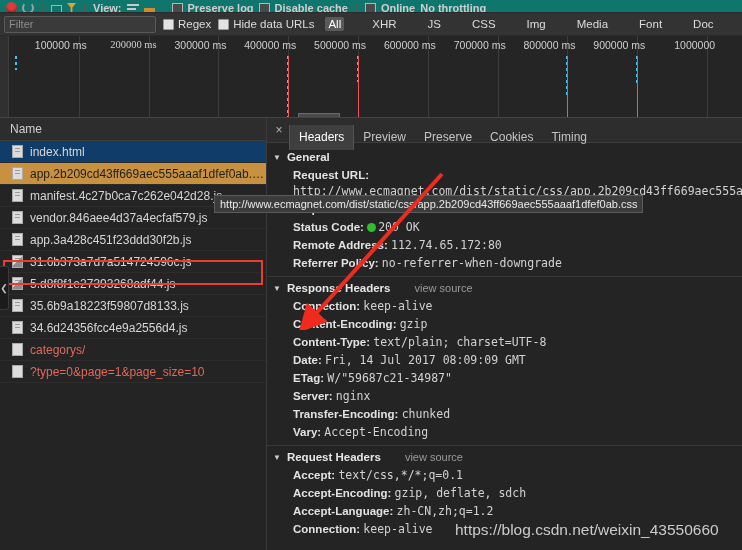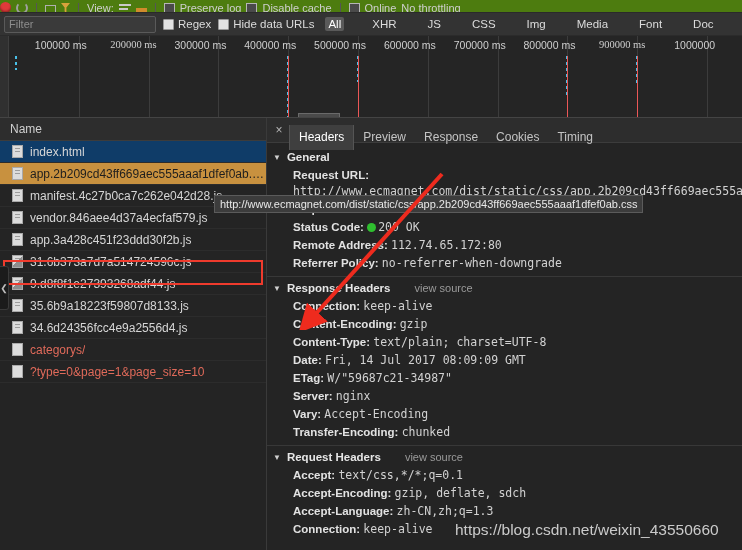--- a/index.html
+++ b/index.html
@@ -14,25 +14,26 @@
     position: relative;
     width: 742px; height: 550px;
     background: #242424;
     color: #d8d8d8;
     font-size: 11px;
   }
 
   
   .toolbar-top {
     position: absolute; left: 0; top: 0; width: 742px; height: 13px;
-    background: #4d7c0f;
+    background: #0f766e;
     border-bottom: 1px solid #2a2a2a;
     display: flex; align-items: flex-end;
     overflow: hidden;
-    padding-left: 0;
+    padding-left: 6px;
+    font-weight: bold;
   }
   .tb-clip { height: 13px; display: flex; align-items: center; gap: 5px; }
   .rec-dot {
     width: 11px; height: 11px; border-radius: 50%;
     background: #e03a3a; box-shadow: inset 0 -2px 2px rgba(0,0,0,.35);
     margin-top: 4px;
   }
   .clear-icon {
     width: 12px; height: 12px; margin-top: 4px;
     border: 2px solid #a0a0a0; border-radius: 50%;
@@ -334,21 +335,21 @@
       </div>
     <div class="ov-ticklabels" id="ov-ticks">
         <div class="tick-label" style="left: 78.8095px;">100000 ms</div>
         <div class="tick-label" style="left: 148.619px; font-family: Liberation Serif, serif;">200000 ms</div>
         <div class="tick-label" style="left: 218.429px;">300000 ms</div>
         <div class="tick-label" style="left: 288.238px;">400000 ms</div>
         <div class="tick-label" style="left: 358.048px;">500000 ms</div>
         <div class="tick-label" style="left: 427.857px;">600000 ms</div>
         <div class="tick-label" style="left: 497.667px;">700000 ms</div>
         <div class="tick-label" style="left: 567.476px;">800000 ms</div>
-        <div class="tick-label" style="left: 637.286px; font-family: Liberation Serif, serif;">900000 ms</div>
+        <div class="tick-label" style="left: 637.286px;">900000 ms</div>
         <div class="tick-label" style="left: 707.095px;">1000000</div>
       </div>
     <div id="ov-events">
         <div class="evt-blue" style="left: 14.981px; height: 14px;"></div>
         <div class="evt-blue" style="left: 287.238px; height: 62px;"></div>
         <div class="evt-blue" style="left: 357.048px; height: 26px;"></div>
         <div class="evt-blue" style="left: 566.476px; height: 40px;"></div>
         <div class="evt-blue" style="left: 636.286px; height: 30px;"></div>
         <div class="evt-red" style="left: 288.238px;"></div>
         <div class="evt-red" style="left: 358.048px;"></div>
@@ -385,21 +386,21 @@
           <div class="req-row">
             <span class="doc-icon"></span>
             <span class="fname">app.3a428c451f23ddd30f2b.js</span>
           </div>
           <div class="req-row">
             <span class="doc-icon shaded"></span>
             <span class="fname">31.6b373a7d7a514724596c.js</span>
           </div>
           <div class="req-row">
             <span class="doc-icon shaded"></span>
-            <span class="fname">9.d8f8f1e27393268adf44.js</span>
+            <span class="fname">5.d8f8f1e27393268adf44.js</span>
           </div>
           <div class="req-row">
             <span class="doc-icon"></span>
             <span class="fname">35.6b9a18223f59807d8133.js</span>
           </div>
           <div class="req-row">
             <span class="doc-icon"></span>
             <span class="fname">34.6d24356fcc4e9a2556d4.js</span>
           </div>
           <div class="req-row redtext">
@@ -414,21 +415,21 @@
       <div class="red-outline-box"></div>
       <div class="collapse-handle">❮</div>
     </div>
 
     <div class="details">
       <div class="det-tabs">
         <span class="det-close">×</span>
         <div id="det-tabs" style="display:flex;margin-top:15px;">
             <div class="det-tab active">Headers</div>
             <div class="det-tab">Preview</div>
-            <div class="det-tab">Response</div>
+            <div class="det-tab">Preserve</div>
             <div class="det-tab">Cookies</div>
             <div class="det-tab">Timing</div>
           </div>
       </div>
       <div class="det-body" id="det-body">
           <div class="sect-title">
             <span class="tri">▼</span>
             <span>General</span>
           </div>
           <div class="hdr-row wrap"><span class="hdr-k">Request URL:</span> <span class="hdr-v">http://www.ecmagnet.com/dist/static/css/app.2b209cd43ff669aec555aaaf1dfef0ab.css</span></div>
@@ -441,31 +442,31 @@
             <span class="tri">▼</span>
             <span>Response Headers</span>
             <span class="view-source">view source</span>
           </div>
           <div class="hdr-row"><span class="hdr-k">Connection:</span> <span class="hdr-v">keep-alive</span></div>
           <div class="hdr-row"><span class="hdr-k">Content-Encoding:</span> <span class="hdr-v">gzip</span></div>
           <div class="hdr-row"><span class="hdr-k">Content-Type:</span> <span class="hdr-v">text/plain; charset=UTF-8</span></div>
           <div class="hdr-row"><span class="hdr-k">Date:</span> <span class="hdr-v">Fri, 14 Jul 2017 08:09:09 GMT</span></div>
           <div class="hdr-row"><span class="hdr-k">ETag:</span> <span class="hdr-v">W/"59687c21-34987"</span></div>
           <div class="hdr-row"><span class="hdr-k">Server:</span> <span class="hdr-v">nginx</span></div>
+          <div class="hdr-row"><span class="hdr-k">Transfer-Encoding:</span> <span class="hdr-v">chunked</span></div>
           <div class="hdr-row"><span class="hdr-k">Vary:</span> <span class="hdr-v">Accept-Encoding</span></div>
-          <div class="hdr-row"><span class="hdr-k">Transfer-Encoding:</span> <span class="hdr-v">chunked</span></div>
           <div class="sect-divider"></div>
           <div class="sect-title">
             <span class="tri">▼</span>
             <span>Request Headers</span>
             <span class="view-source">view source</span>
           </div>
           <div class="hdr-row"><span class="hdr-k">Accept:</span> <span class="hdr-v">text/css,*/*;q=0.1</span></div>
           <div class="hdr-row"><span class="hdr-k">Accept-Encoding:</span> <span class="hdr-v">gzip, deflate, sdch</span></div>
-          <div class="hdr-row"><span class="hdr-k">Accept-Language:</span> <span class="hdr-v">zh-CN,zh;q=1.3</span></div>
+          <div class="hdr-row"><span class="hdr-k">Accept-Language:</span> <span class="hdr-v">zh-CN,zh;q=1.2</span></div>
           <div class="hdr-row"><span class="hdr-k">Connection:</span> <span class="hdr-v">keep-alive</span></div>
         </div>
     </div>
   </div>
 
   <div class="url-tooltip">http://www.ecmagnet.com/dist/static/css/app.2b209cd43ff669aec555aaaf1dfef0ab.css</div>
 
   <svg class="arrow-svg" viewBox="0 0 180 160">
     <defs>
       <marker id="ah" markerWidth="7" markerHeight="7" refX="2" refY="3.5" orient="auto">

